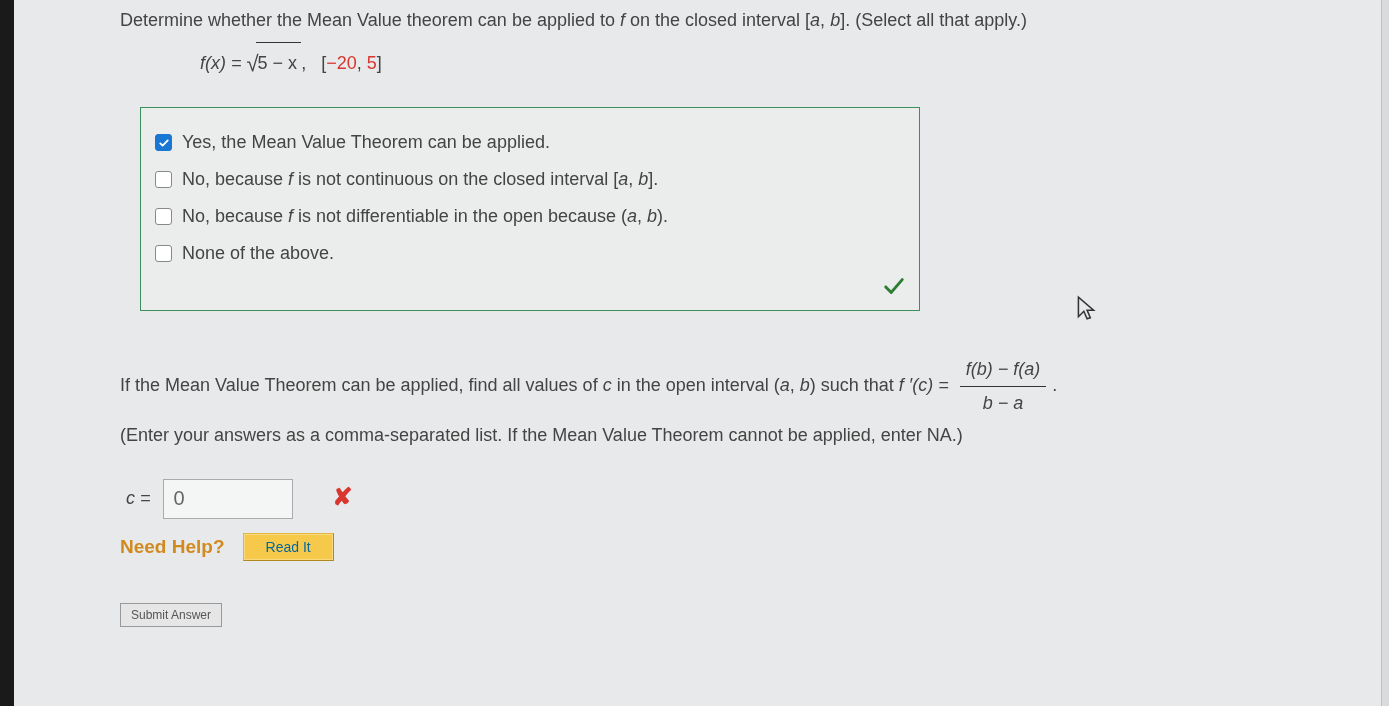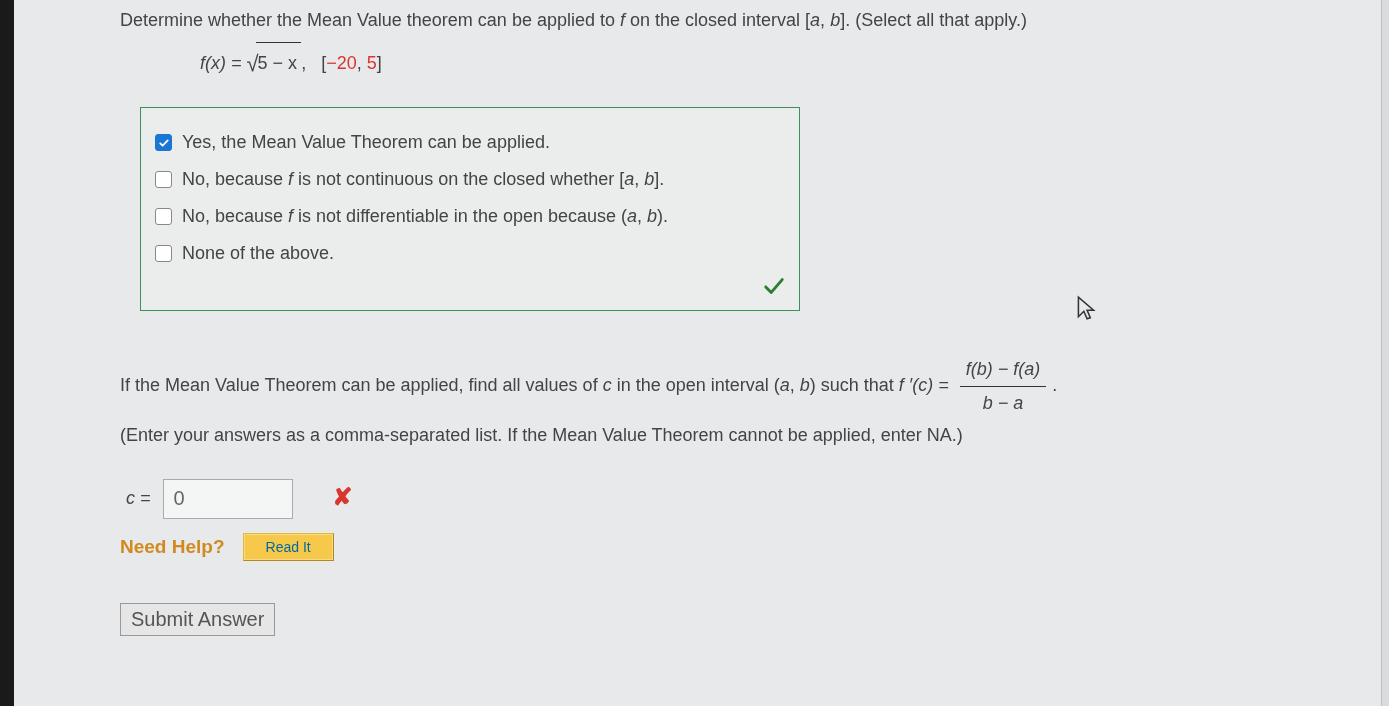--- a/index.html
+++ b/index.html
@@ -38,21 +38,21 @@
   }
   .question-text { margin: 0 0 18px 0; line-height: 1.4; }
   .func-line { padding-left: 80px; margin-bottom: 30px; font-size: 18px; }
   .ital { font-style: italic; }
   .sqrt { display:inline-block; position:relative; }
   .sqrt .radical { font-size: 22px; vertical-align: -2px; letter-spacing:-3px;}
   .sqrt .radicand { border-top: 1.5px solid #333; padding: 10px 4px 0 2px; }
   .red { color: #d9362f; }
   .answer-box {
     border: 1px solid #3a8f5a;
-    width: 660px;
+    width: 780px;
     padding: 18px 14px 30px 14px;
     margin-left: 20px;
     position: relative;
     background: #ebecec;
   }
   .opt-row { display:flex; align-items:center; margin: 6px 0 16px 0; }
   .checkbox {
     width: 17px; height: 17px;
     border: 1.5px solid #888;
     border-radius: 3px;
@@ -113,21 +113,21 @@
     color:#0369a1;
     cursor:pointer;
     box-shadow: inset 0 0 0 1px rgba(255,255,255,0.3);
   }
   .submit-btn {
     margin-top: 42px;
     margin-left: 0px;
     background:#e6e6e6;
     border:1px solid #999;
     padding: 4px 10px;
-    font-size: 20px;
+    font-size: 12px;
     color:#555;
     cursor:pointer;
   }
 </style>
 </head>
 <body>
 
 <div class="left-strip"></div>
 <div class="right-strip"></div>
 
@@ -151,21 +151,21 @@
             <path d="M3 8.5 L6.2 11.5 L13 4.5" stroke="#fff" stroke-width="2.4" fill="none" stroke-linecap="round" stroke-linejoin="round"></path>
           </svg>
       </span>
       <span>Yes, the Mean Value Theorem can be applied.</span>
     </div>
     <div class="opt-row">
       <span class="checkbox">
         
       </span>
       <span>
-        <span>No, because </span><span class="ital">f</span><span> is not continuous on the closed whether [</span><span class="ital">a</span><span>, </span><span class="ital">b</span><span>].</span>
+        <span>No, because </span><span class="ital">f</span><span> is not continuous on the closed interval [</span><span class="ital">a</span><span>, </span><span class="ital">b</span><span>].</span>
       </span>
     </div>
     <div class="opt-row">
       <span class="checkbox">
         
       </span>
       <span>
         <span>No, because </span><span class="ital">f</span><span> is not differentiable in the open because (</span><span class="ital">a</span><span>, </span><span class="ital">b</span><span>).</span>
       </span>
     </div>

